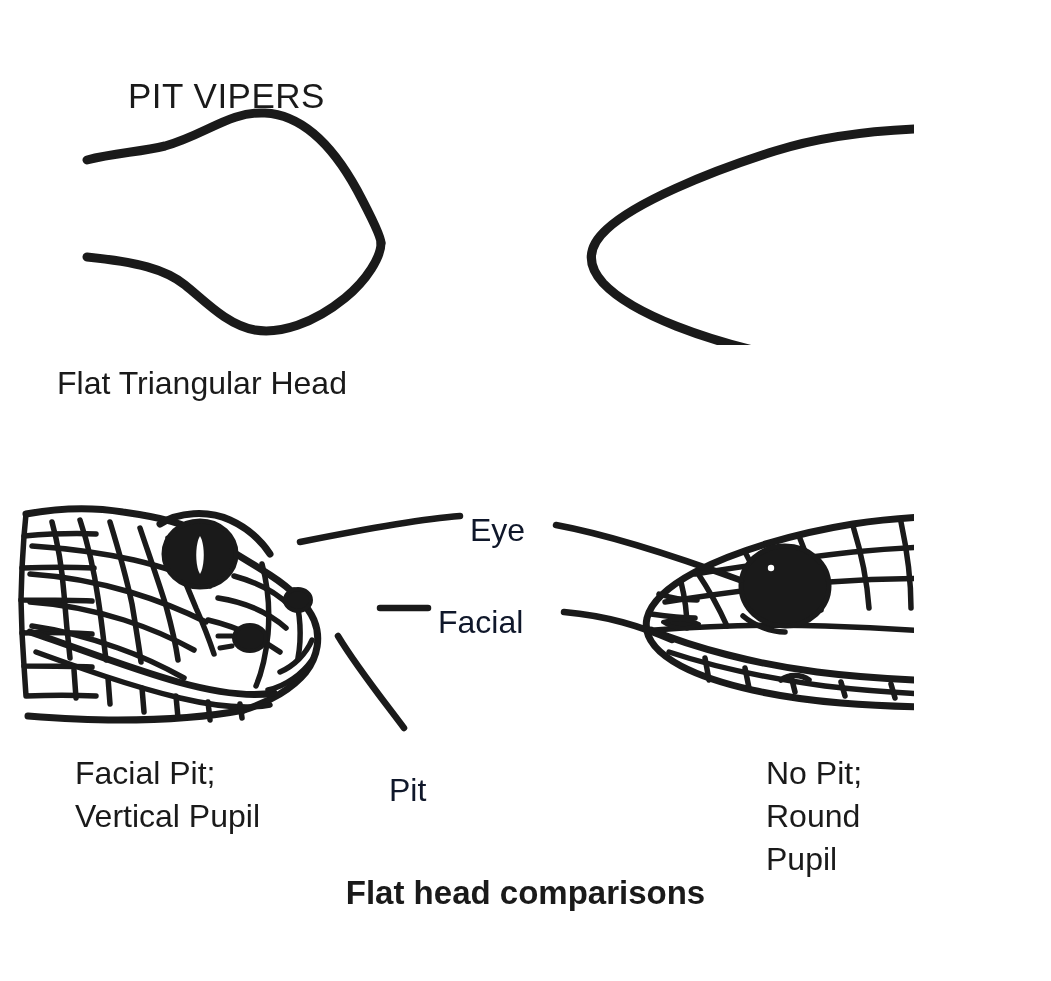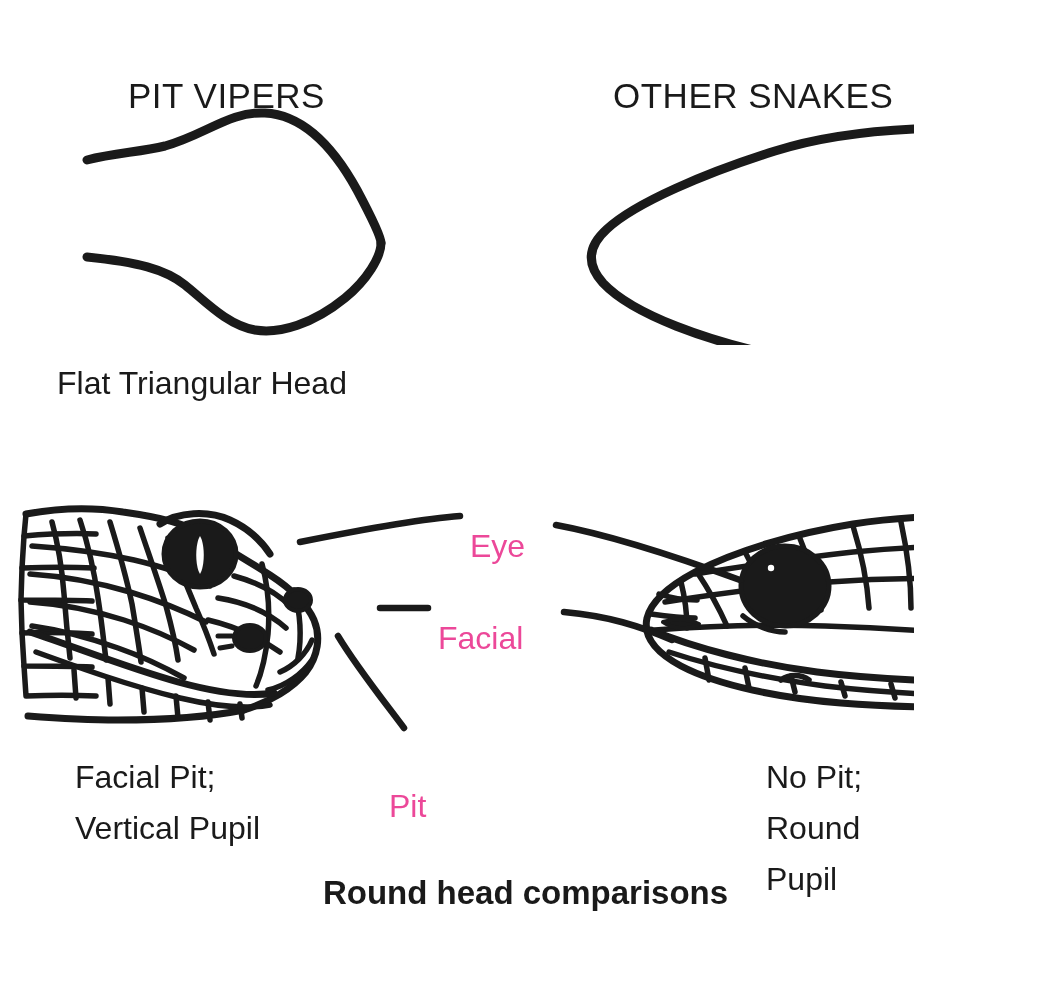--- a/index.html
+++ b/index.html
@@ -43,34 +43,33 @@
   #caption-oval       { left: 611px; top: 360px; }
 
   
   #head-pitviper-detail { left: 18px;  top: 490px; }
   #head-other-detail    { left: 585px; top: 490px; }
 
   
   .callout {
     font-size: 32px;
     white-space: nowrap;
-    color: #ec4899;
-    margin-top: 16px;
+    color: #0f172a;
   }
   #callout-eye     { left: 470px; top: 512px; }
   #callout-nostril { left: 438px; top: 604px; }
   #callout-pit     { left: 389px; top: 772px; }
 
   
   #leader-lines { left: 0; top: 480px; }
 
   
   .feature-caption {
     font-size: 32px;
-    line-height: 51px;
+    line-height: 43px;
     white-space: pre-line;
     color: #1a1a1a;
   }
   #feature-left  { left: 75px;  top: 752px; }
   #feature-right { left: 722px; top: 752px; margin-left: 44px; }
 
   
   #figure-title {
     left: 0; top: 874px;
     width: 1051px;
@@ -80,21 +79,20 @@
     color: #1a1a1a;
   }
 </style>
 </head>
 <body>
 
 <div id="page">
 
   <div class="abs col-header" id="header-pit-vipers">PIT VIPERS</div>
 
-  <div class="abs col-header" id="header-other-snakes">OTHER SNAKES</div>
 
   <svg class="abs" id="outline-triangular" width="400" height="240" viewBox="0 0 400 240">
     <g fill="none" stroke="#1a1a1a" stroke-width="9" stroke-linecap="round" stroke-linejoin="round">
 
       <path d="M 32 55 C 60 48 85 47 110 41 C 150 30 175 6 210 8
                C 250 10 280 45 302 85 C 318 115 326 132 326 138"></path>
 
       <path d="M 326 138 C 326 152 312 175 290 193
                C 258 219 225 229 200 225
                C 172 220 150 196 130 180
@@ -234,15 +232,15 @@
   <div class="abs callout" id="callout-nostril">Facial</div>
 
   <div class="abs callout" id="callout-pit">Pit</div>
 
   <div class="abs feature-caption" id="feature-left">Facial Pit;
 Vertical Pupil</div>
 
   <div class="abs feature-caption" id="feature-right">No Pit;
 Round Pupil</div>
 
-  <div class="abs" id="figure-title">Round head comparisons</div>
+  <div class="abs" id="figure-title">Flat head comparisons</div>
 
 </div>
 
 </body></html>

